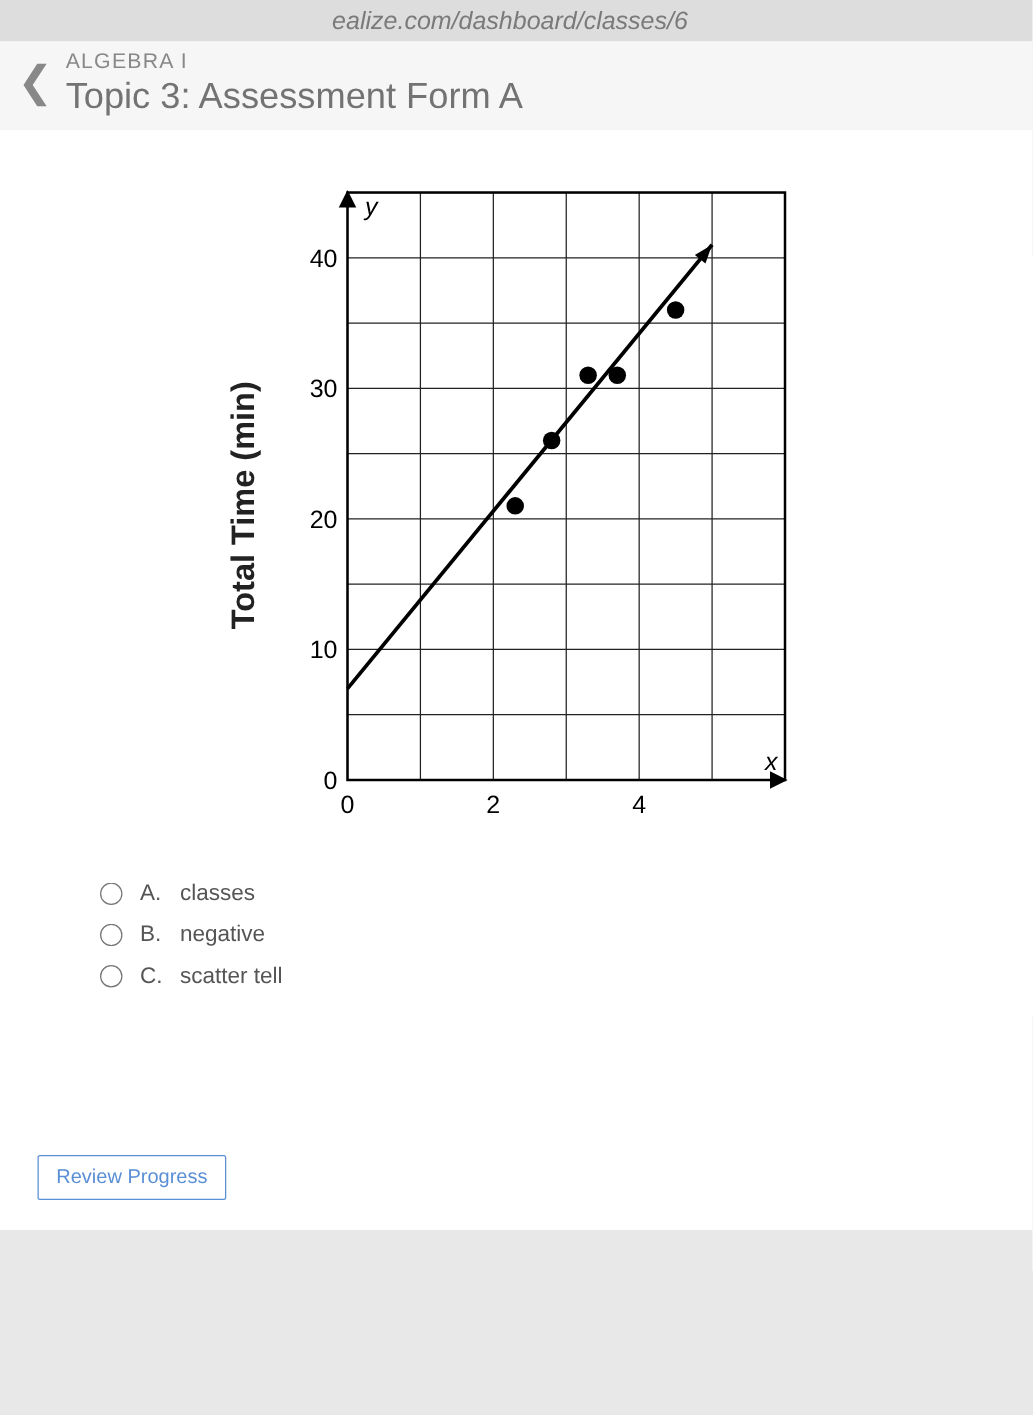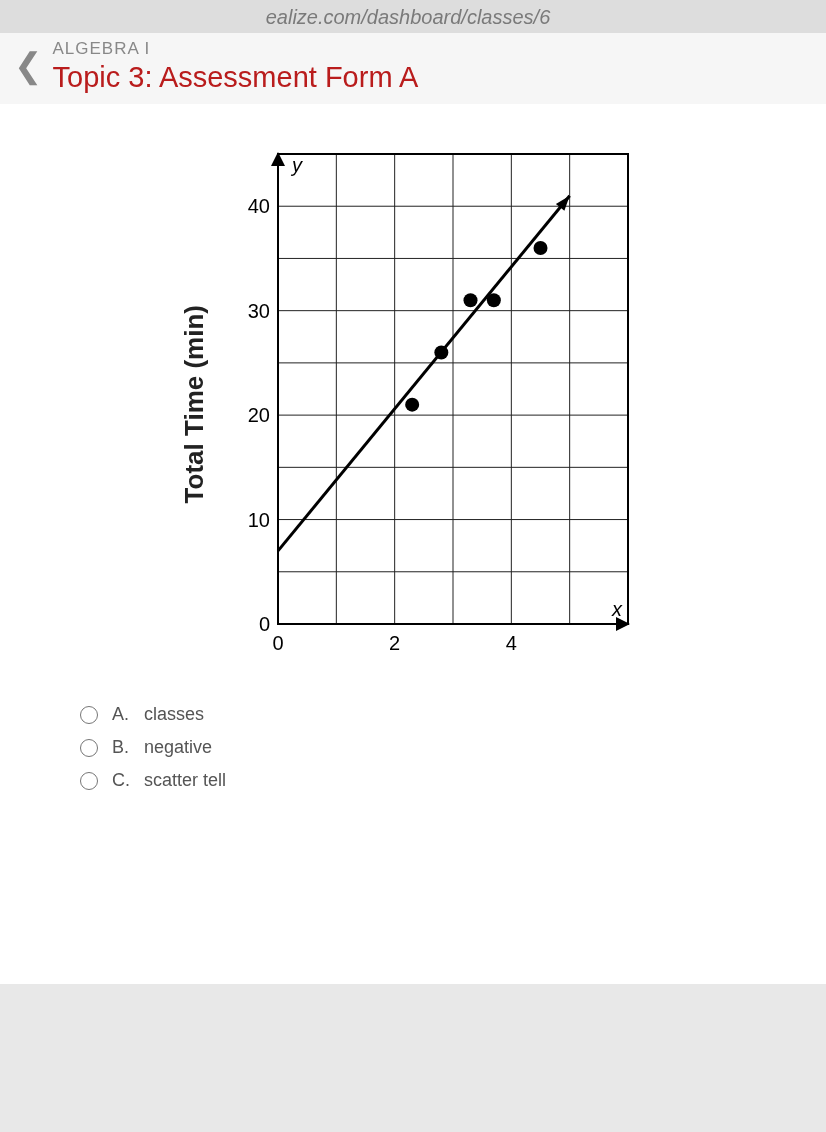--- a/index.html
+++ b/index.html
@@ -34,21 +34,21 @@
   user-select: none;
 }
 .header-text { display: flex; flex-direction: column; justify-content: center; }
 .course-name {
   font-size: 17px;
   letter-spacing: 1px;
   color: #888;
 }
 .topic-title {
   font-size: 29px;
-  color: #b91c1c;
+  color: #737373;
   margin-top: 2px;
 }
 .content {
   background: #fff;
   padding: 20px 20px 10px 20px;
   min-height: 880px;
   position: relative;
 }
 .chart-wrap {
   display: flex;
@@ -188,14 +188,17 @@
           <span>negative</span>
         </label>
         <label class="option-row">
           <input type="radio" name="answer" style="">
           <span class="option-letter">C.</span>
           <span>scatter tell</span>
         </label>
       </div>
   </div>
 
+  <div class="footer">
+    <button class="review-btn">Review Progress</button>
+  </div>
 
 </div>
 
 </body></html>

